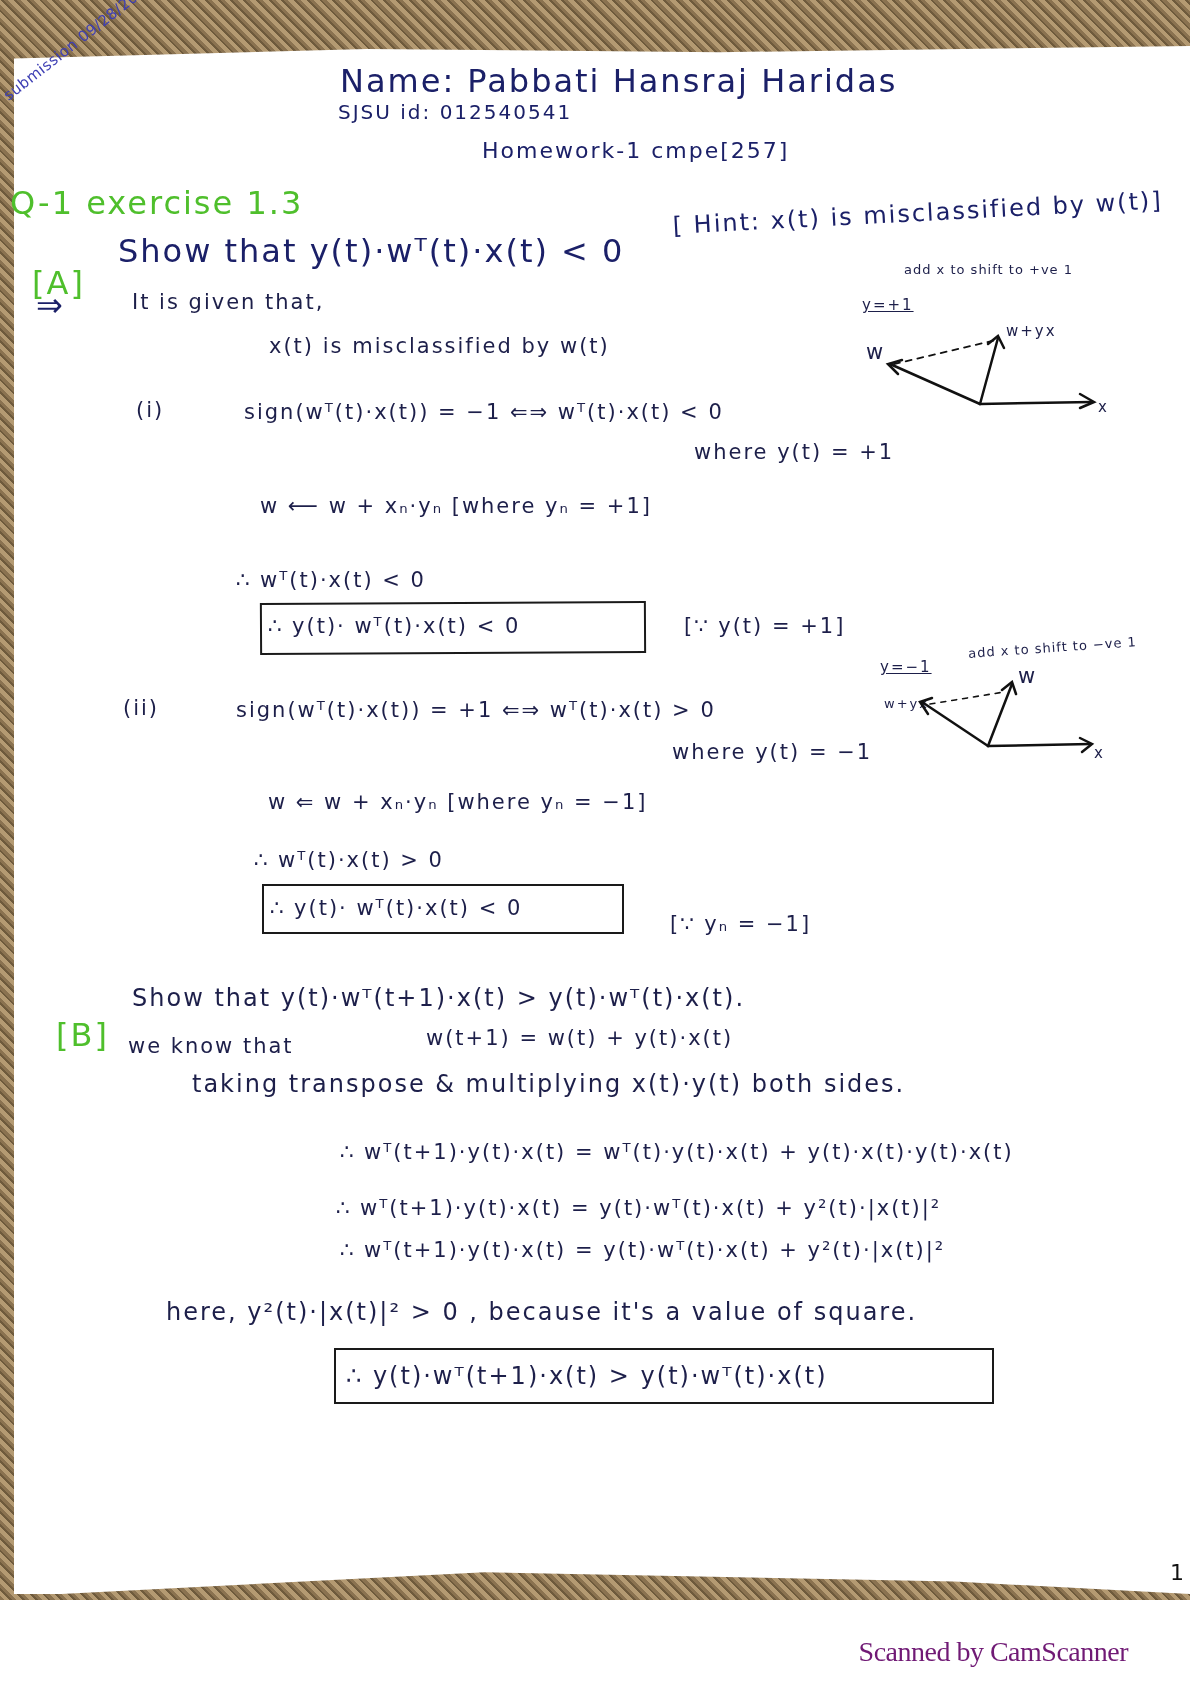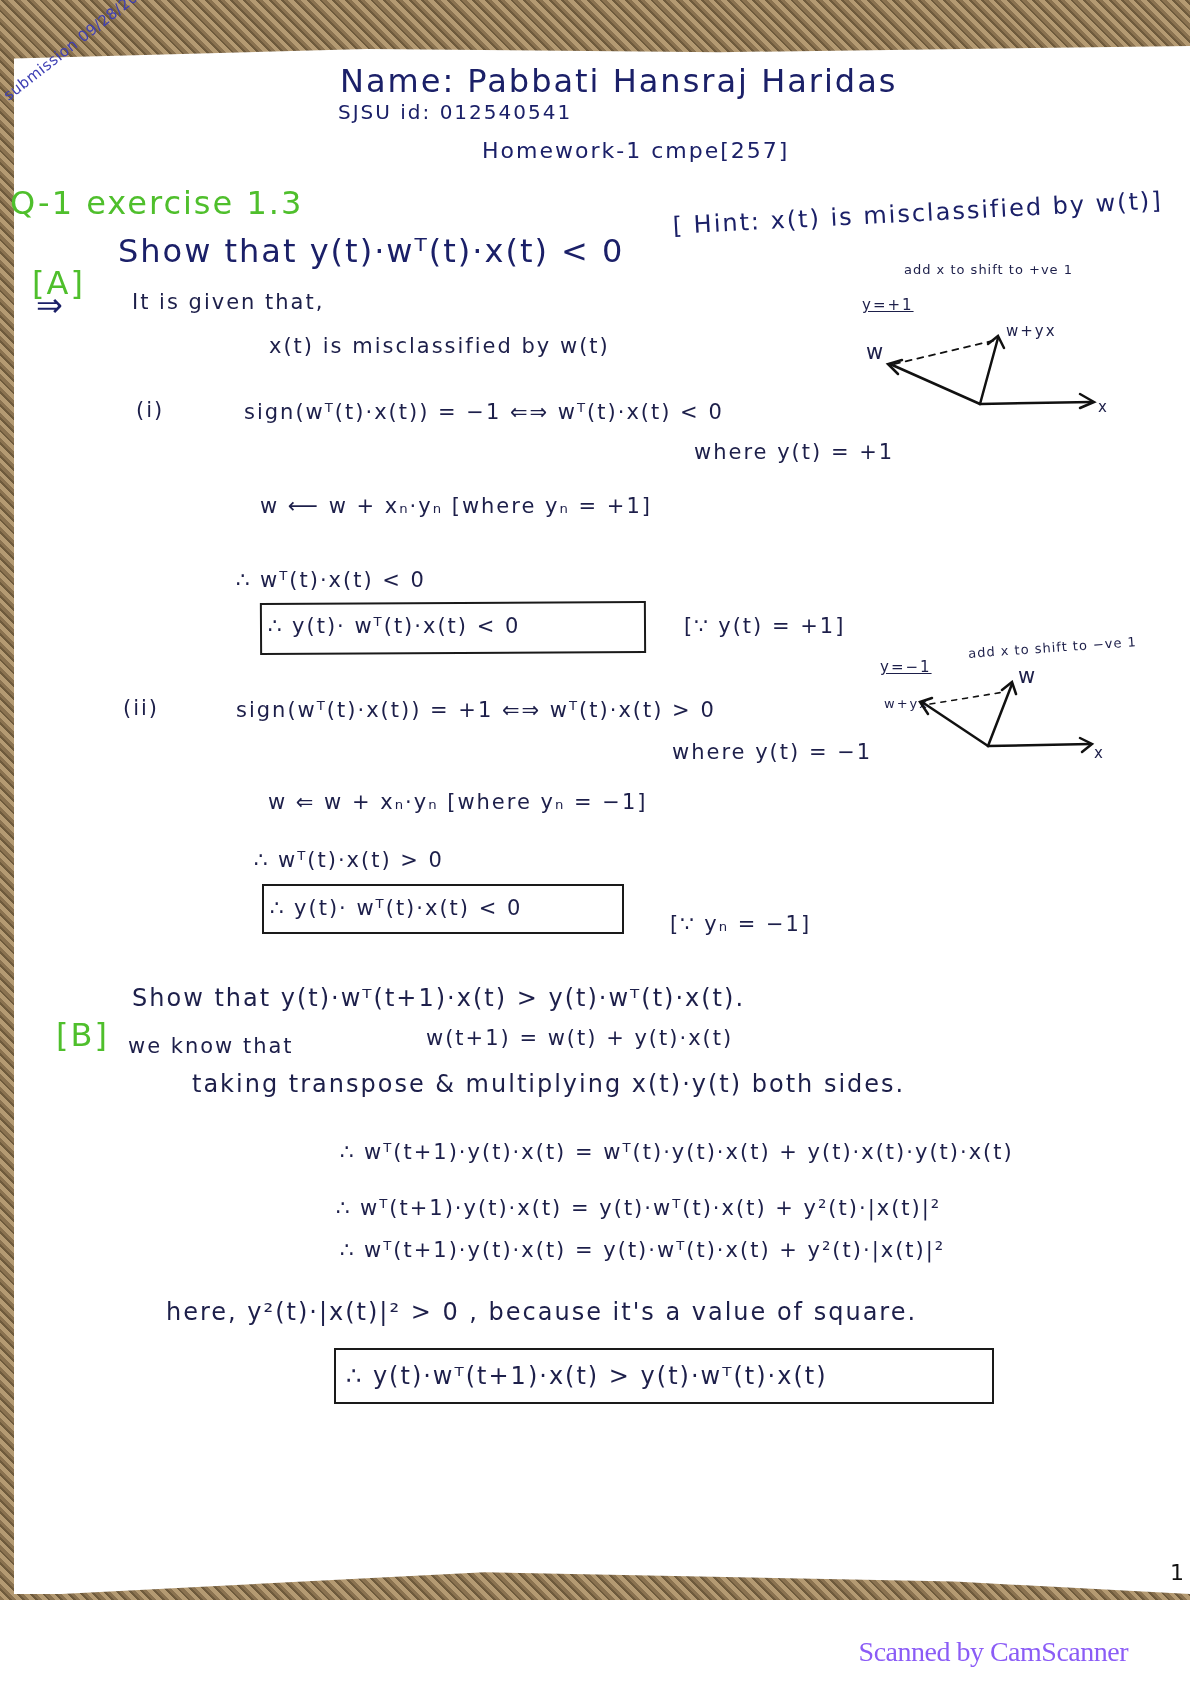--- a/index.html
+++ b/index.html
@@ -33,21 +33,21 @@
   .sz-s { font-size: 21px; }
   .sz-xs { font-size: 15px; }
   .sz-xxs { font-size: 13px; }
   .boxed {
     position: absolute; border: 2.5px solid #1a1a1a;
     box-sizing: border-box;
   }
   .diagram { position: absolute; }
   .footer {
     position: absolute; right: 62px; top: 1636px;
-    font-family: "Liberation Serif", serif; font-size: 28px; color: #8b5cf6;
+    font-family: "Liberation Serif", serif; font-size: 28px; color: #701a75;
     letter-spacing: -0.5px;
   }
   .pagenum { position: absolute; left: 1170px; top: 1560px; font-size: 22px; color: #111; }
 </style>
 </head>
 <body>
 
 <div class="carpet"></div>
 <div class="sheet"></div>
 

